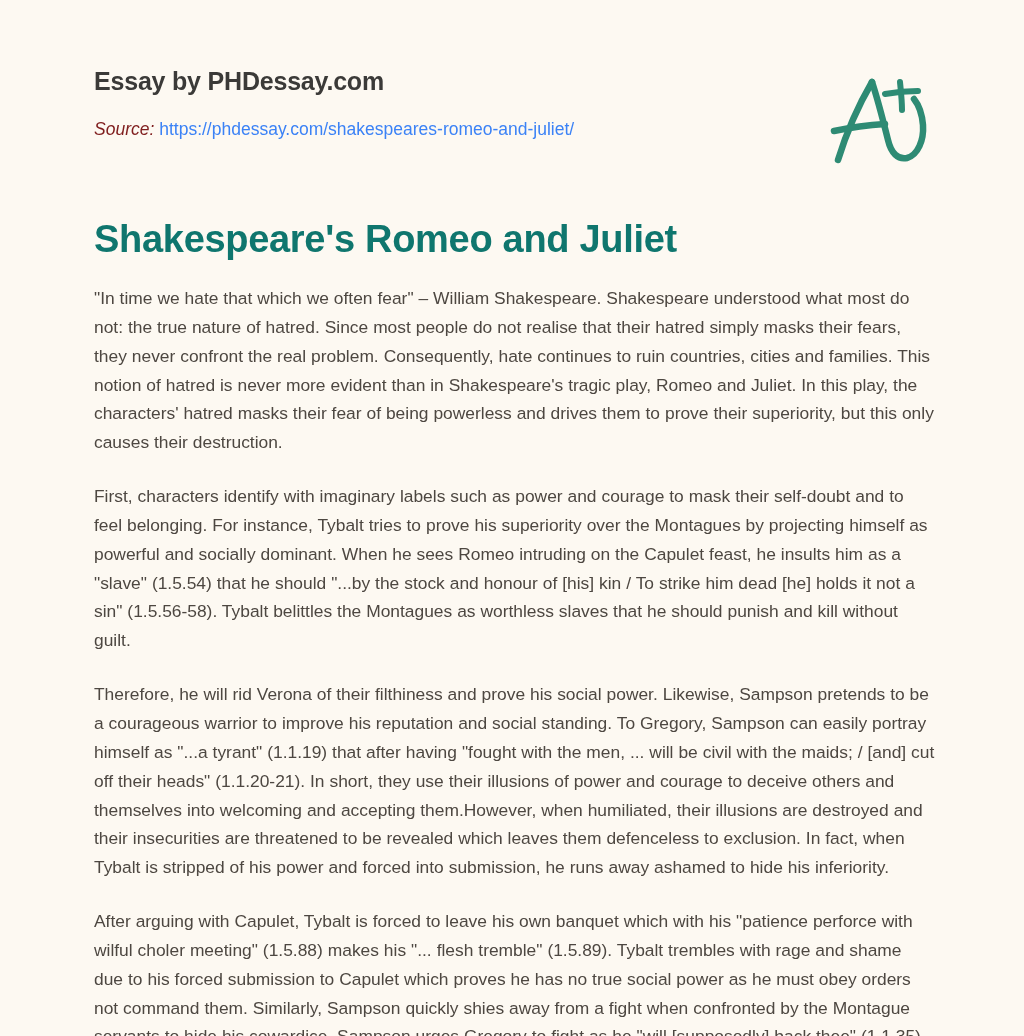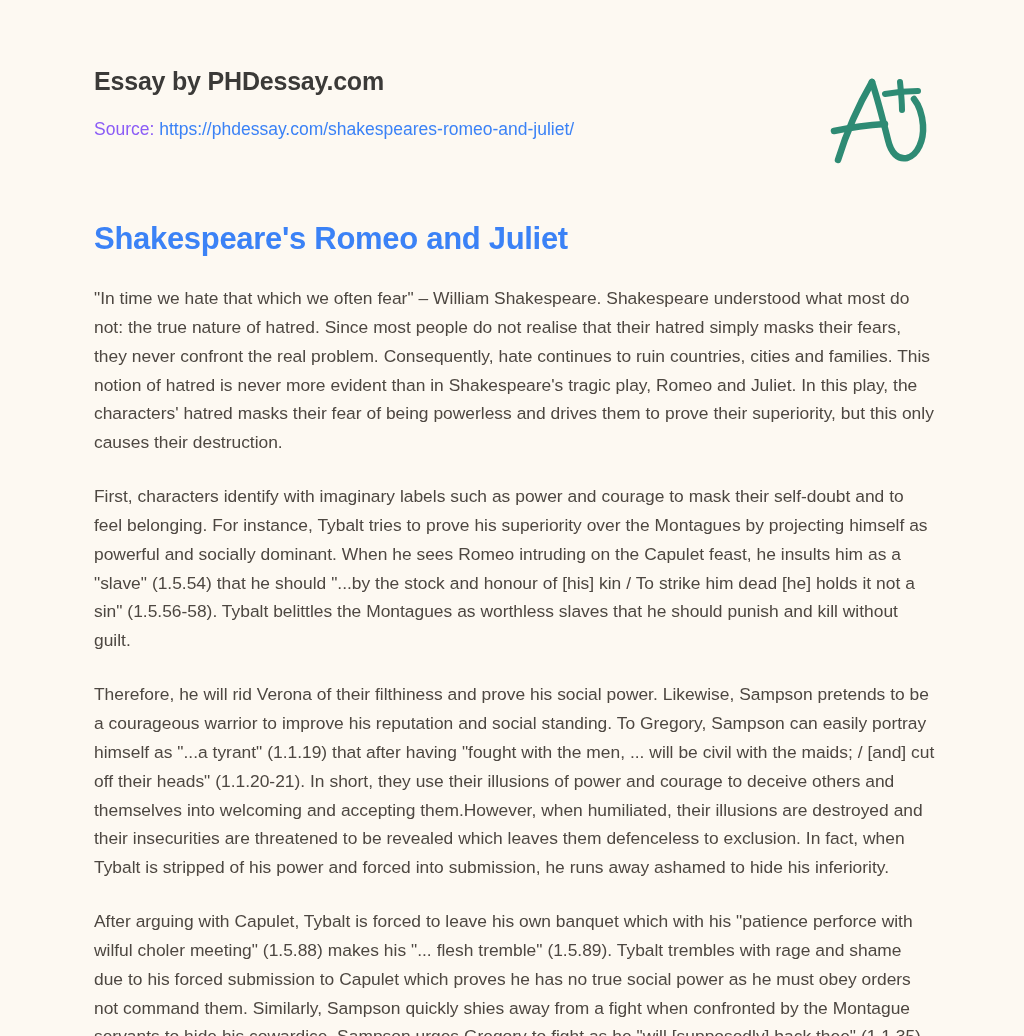--- a/index.html
+++ b/index.html
@@ -45,21 +45,22 @@
   .source-line {
     margin: 0;
     padding-top: 22px;
     font-size: 17.5px;
     line-height: 22px;
     color: #8f8b86;
     white-space: nowrap;
   }
 
   .source-label {
-    color: #8b5cf6;
+    color: #7f1d1d;
+    font-style: italic;
   }
 
   .source-link {
     color: #3b82f6;
     text-decoration: none;
   }
 
   
   .logo {
     position: absolute;
@@ -75,23 +76,23 @@
     overflow: visible;
   }
 
   
   .doc-title {
     position: absolute;
     left: 94px;
     top: 219px;
     right: 90px;
     margin: 0;
-    font-size: 31px;
+    font-size: 38px;
     font-weight: bold;
-    color: #3b82f6;
+    color: #0f766e;
     letter-spacing: -0.3px;
     line-height: 40px;
   }
 
   
   .body-copy {
     position: absolute;
     left: 94px;
     top: 284px;
     width: 841px;

